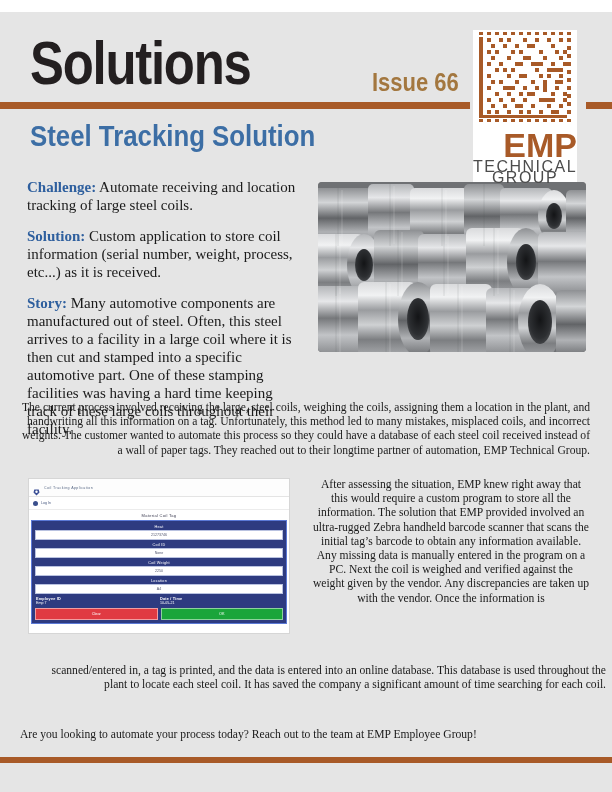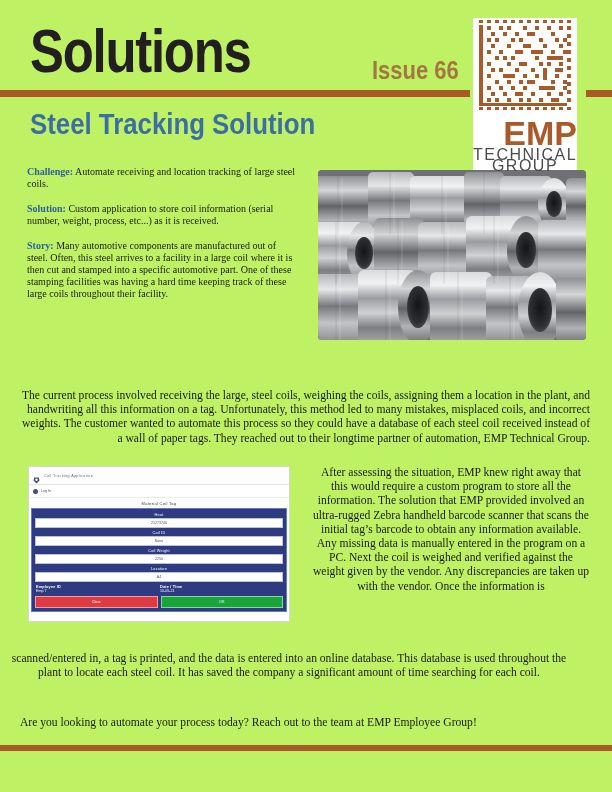--- a/index.html
+++ b/index.html
@@ -12,21 +12,22 @@
     height: 792px;
     position: relative;
     font-family: "Liberation Serif", serif;
     color: #1a1a1a;
     overflow: hidden;
   }
 
   .page {
     position: absolute;
     inset: 0;
-    background: #bef264;
+    background: #e5e5e5;
+    margin-top: 12px;
   }
 
   
   .masthead {
     position: absolute;
     left: 0; top: 0;
     width: 612px;
     height: 100px;
   }
   .masthead-title {
@@ -130,22 +131,22 @@
     transform-origin: left top;
     white-space: nowrap;
   }
 
   
   .intro-col {
     position: absolute;
     left: 27px;
     top: 166px;
     width: 272px;
-    font-size: 10px;
-    line-height: 12px;
+    font-size: 15px;
+    line-height: 18px;
     text-align: left;
   }
   .intro-col p {
     margin: 0 0 13px 0;
   }
   .lead-in {
     color: #2e5f9e;
     font-weight: bold;
   }
 
@@ -305,26 +306,26 @@
     position: absolute;
     left: 312px;
     top: 466px;
     width: 278px;
     font-size: 11.6px;
     line-height: 14.2px;
     text-align: center;
   }
   .para-wrap-b {
     position: absolute;
-    left: 4px;
+    left: 36px;
     top: 652px;
     width: 570px;
     font-size: 11.6px;
     line-height: 14.2px;
-    text-align: center;
+    text-align: right;
   }
   .para-closing {
     position: absolute;
     left: 20px;
     top: 716px;
     width: 570px;
     font-size: 11.6px;
     line-height: 14.2px;
   }
 

